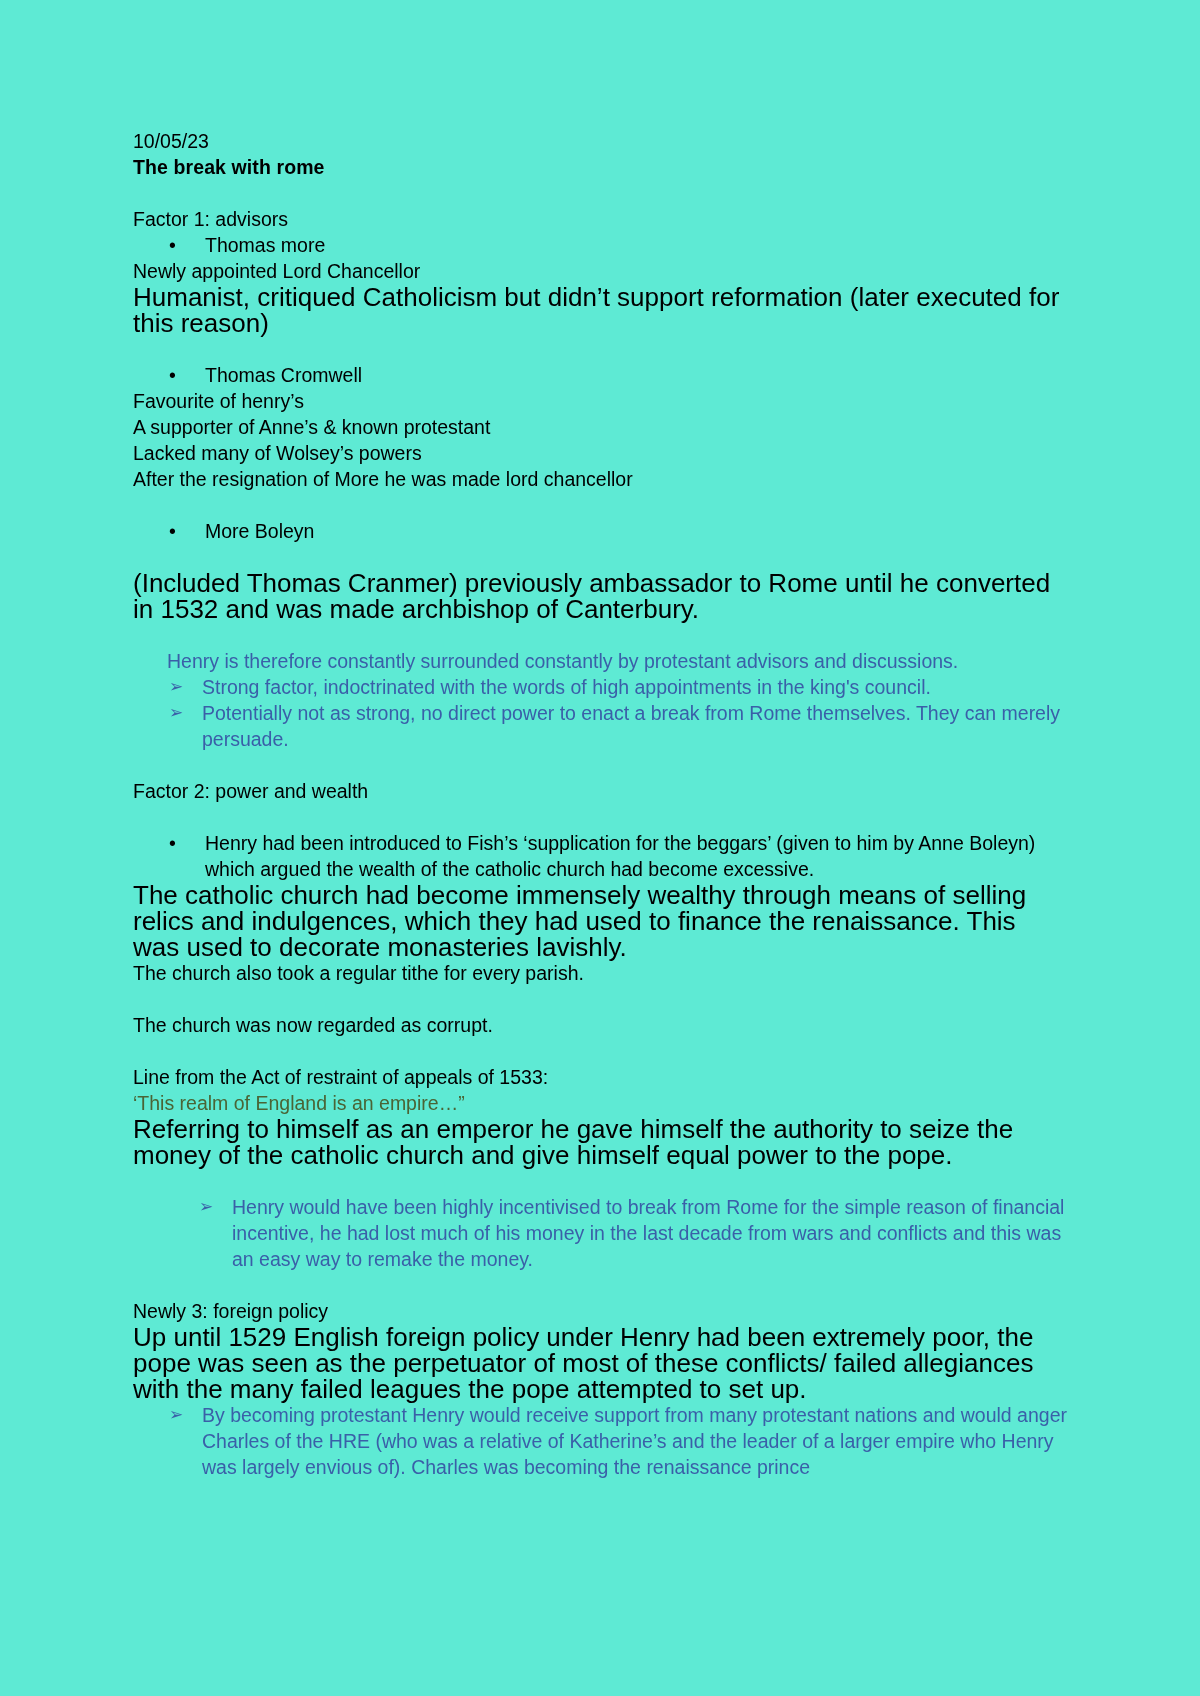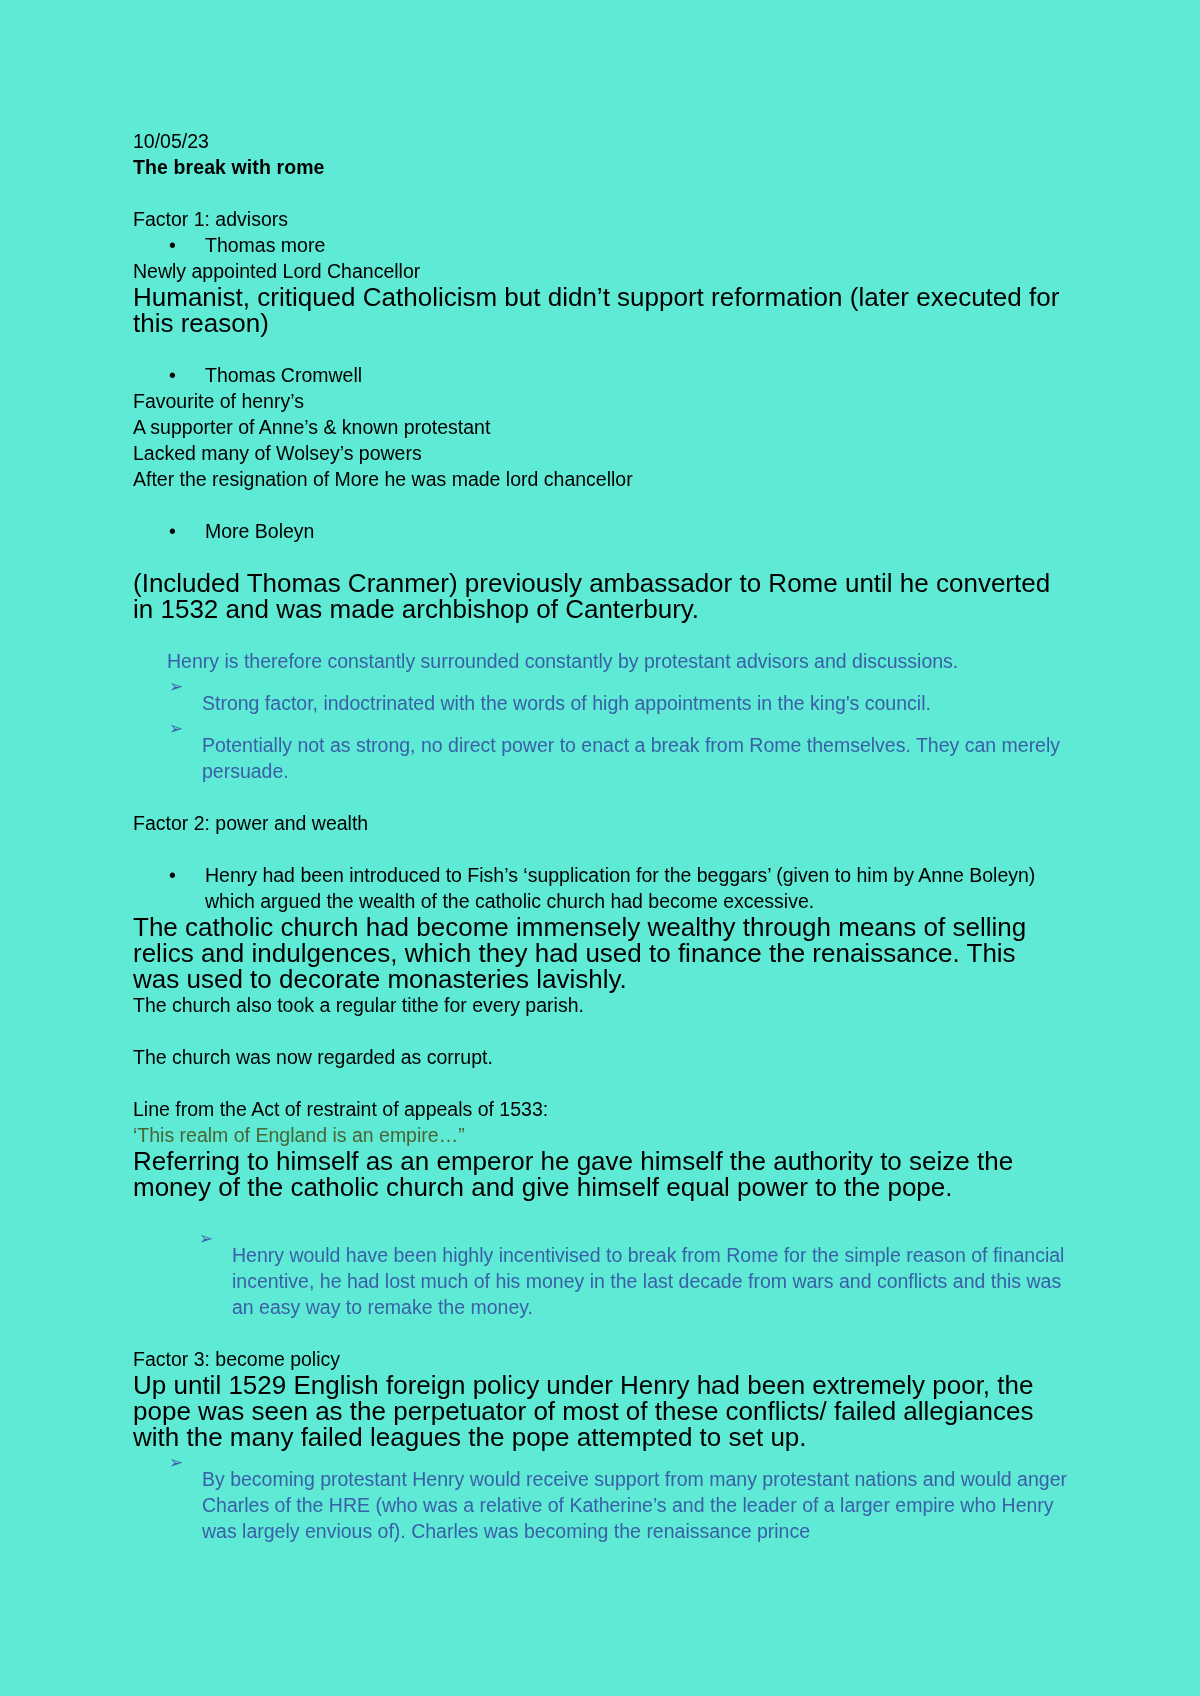--- a/index.html
+++ b/index.html
@@ -72,21 +72,20 @@
   .arrow-row .marker {
     width: 33px;
     margin-left: 36px;
     flex: 0 0 auto;
     color: #3a5fa8;
     font-size: 17px;
     line-height: 26px;
   }
   .arrow-row .btext {
     flex: 1 1 auto;
-    margin-top: 16px;
   }
   .blue {
     color: #3a5fa8;
     margin-left: 34px;
   }
   .green {
     color: #4a6435;
   }
   
   .arrow-row.deep .marker {
@@ -173,21 +172,21 @@
 
     <div class="spacer"></div>
 
     <div class="arrow-row deep">
       <span class="marker">➢</span>
       <span class="btext">Henry would have been highly incentivised to break from Rome for the simple reason of financial incentive, he had lost much of his money in the last decade from wars and conflicts and this was an easy way to remake the money.</span>
     </div>
 
     <div class="spacer"></div>
 
-    <div class="line">Factor 3: become policy</div>
+    <div class="line">Newly 3: foreign policy</div>
     <div class="para">Up until 1529 English foreign policy under Henry had been extremely poor, the pope was seen as the perpetuator of most of these conflicts/ failed allegiances with the many failed leagues the pope attempted to set up.</div>
 
     <div class="arrow-row">
       <span class="marker">➢</span>
       <span class="btext">By becoming protestant Henry would receive support from many protestant nations and would anger Charles of the HRE (who was a relative of Katherine’s and the leader of a larger empire who Henry was largely envious of). Charles was becoming the renaissance prince</span>
     </div>
 
   </div>
 </div>
 

